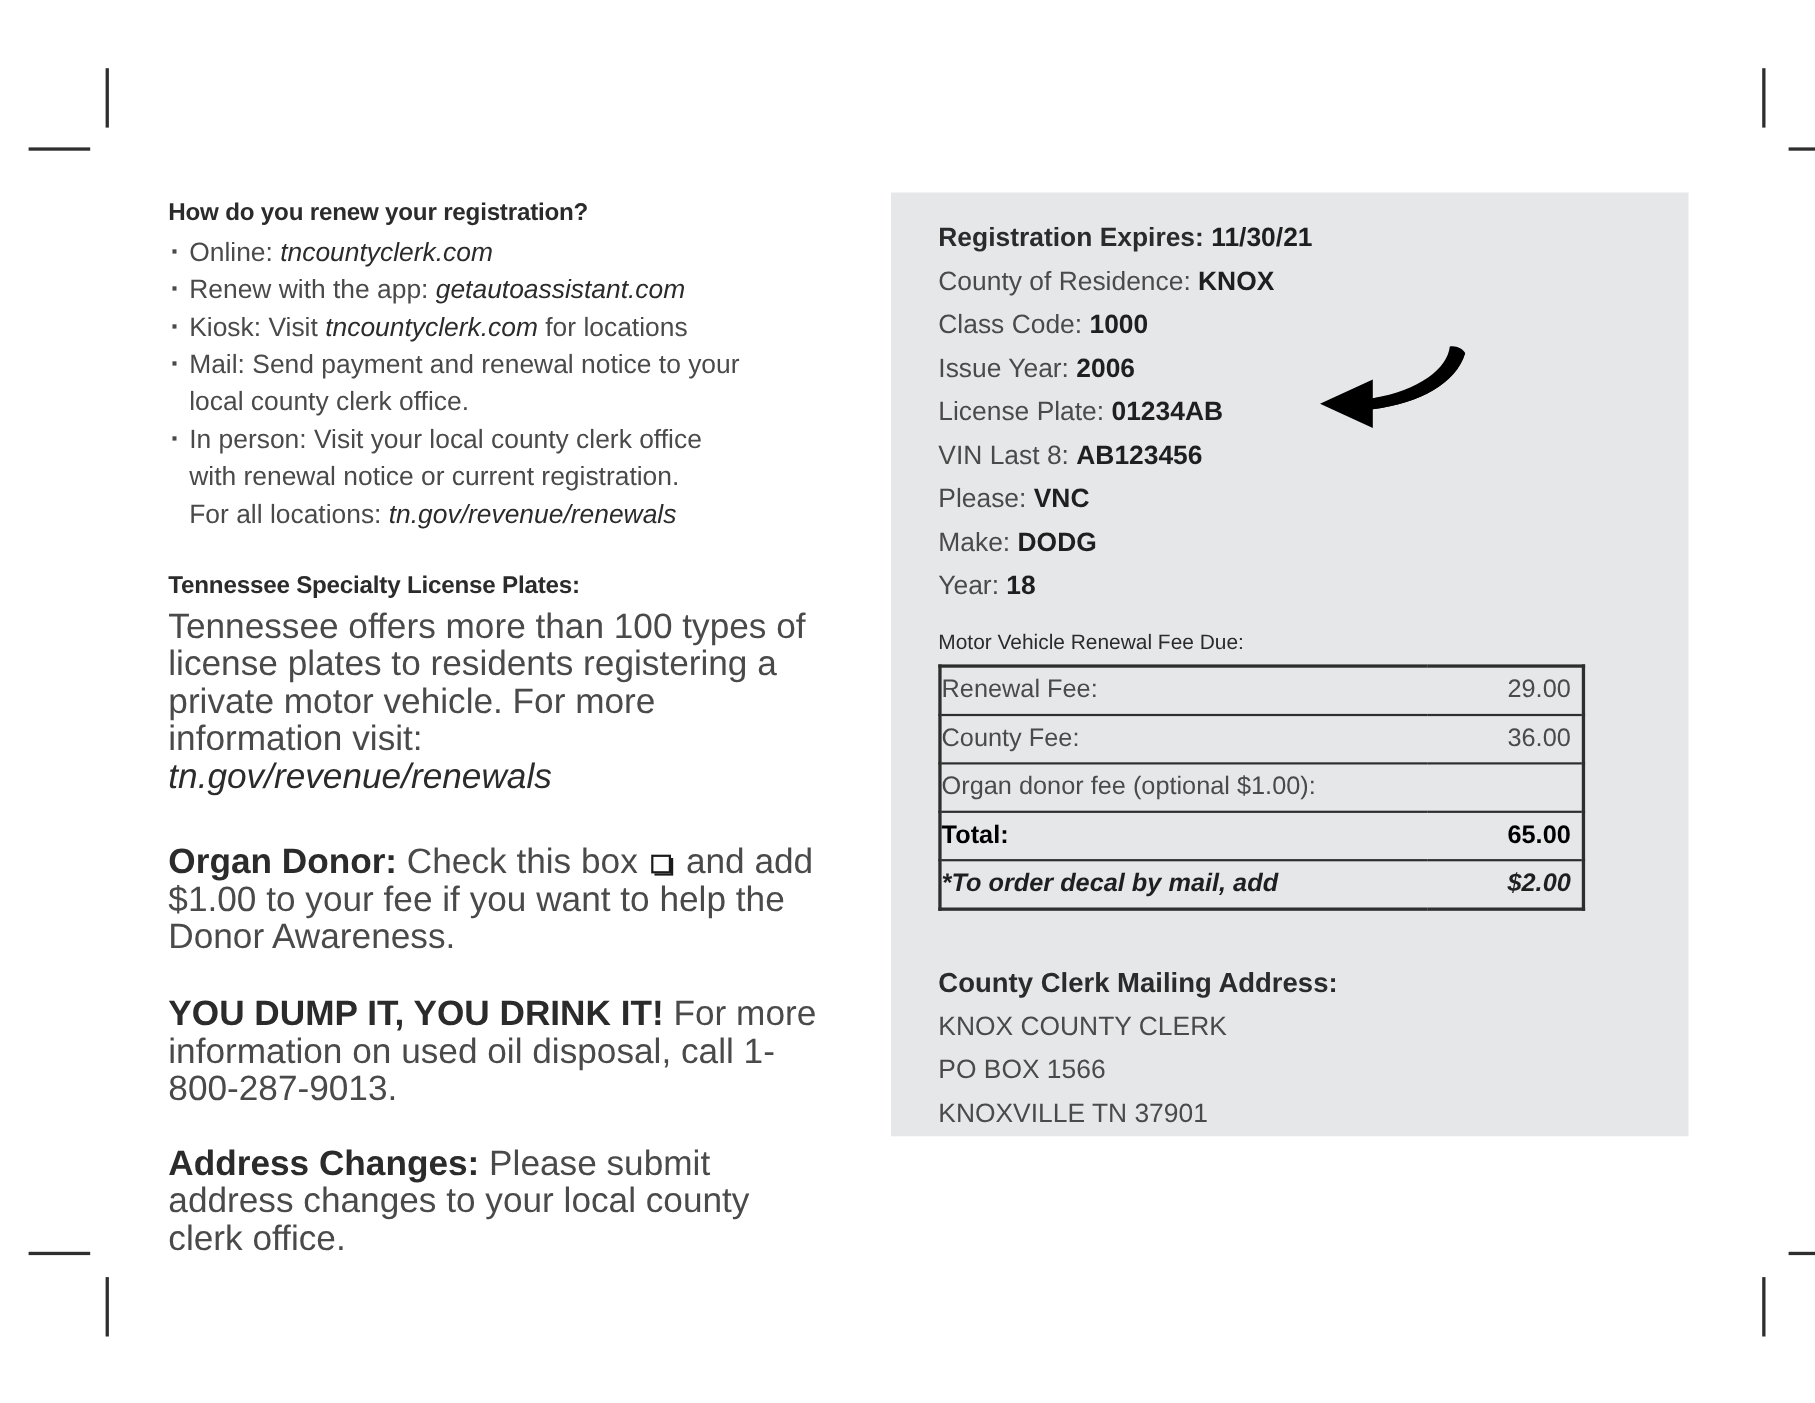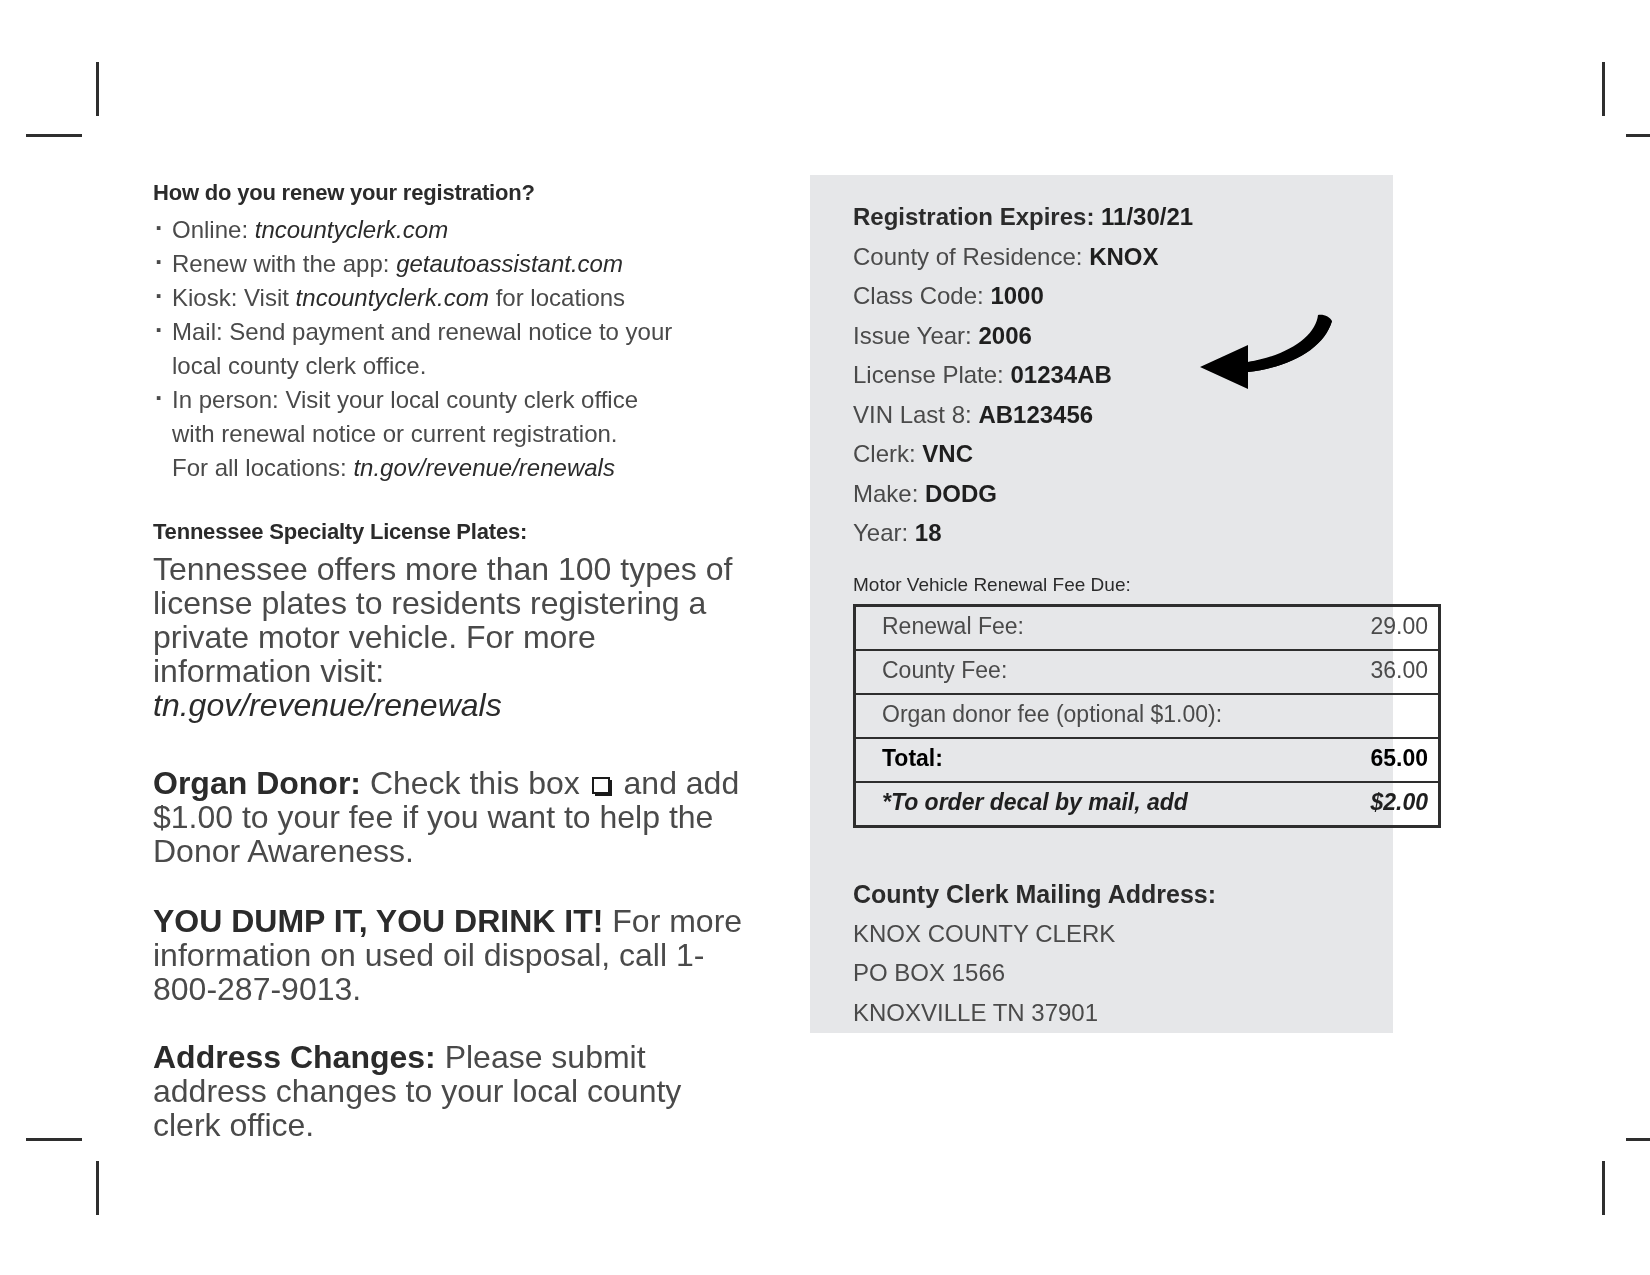--- a/index.html
+++ b/index.html
@@ -118,21 +118,21 @@
     height: 13px;
     background: #ffffff;
     border: 2.5px solid #1a1a1a;
   }
 
   
   .panel {
     position: absolute;
     left: 810px;
     top: 175px;
-    width: 583px;
+    width: 725px;
     height: 858px;
     background: #e6e7e9;
   }
 
   .panel-inner {
     position: absolute;
     left: 43px;
     top: 22px;
     width: 590px;
   }
@@ -165,21 +165,21 @@
     border-collapse: collapse;
     width: 588px;
     border: 3px solid #2e2e2e;
     table-layout: fixed;
   }
   .fee-table td {
     border-top: 2px solid #2e2e2e;
     border-bottom: 2px solid #2e2e2e;
     font-size: 23px;
     color: #4a4a4a;
-    padding: 4px 10px 6px 26px;
+    padding: 4px 10px 6px 0;
     height: 32px;
   }
   .fee-table tr:first-child td { border-top: none; }
   .fee-table tr:last-child td { border-bottom: none; }
   .fee-table td.amount {
     text-align: right;
     width: 130px;
   }
   .fee-table tr.total td {
     font-weight: bold;
@@ -292,21 +292,21 @@
     </div>
     <div class="field-row">
       <span class="f-label">License Plate:</span>
       <span class="f-value">01234AB</span>
     </div>
     <div class="field-row">
       <span class="f-label">VIN Last 8:</span>
       <span class="f-value">AB123456</span>
     </div>
     <div class="field-row">
-      <span class="f-label">Clerk:</span>
+      <span class="f-label">Please:</span>
       <span class="f-value">VNC</span>
     </div>
     <div class="field-row">
       <span class="f-label">Make:</span>
       <span class="f-value">DODG</span>
     </div>
     <div class="field-row">
       <span class="f-label">Year:</span>
       <span class="f-value">18</span>
     </div>

